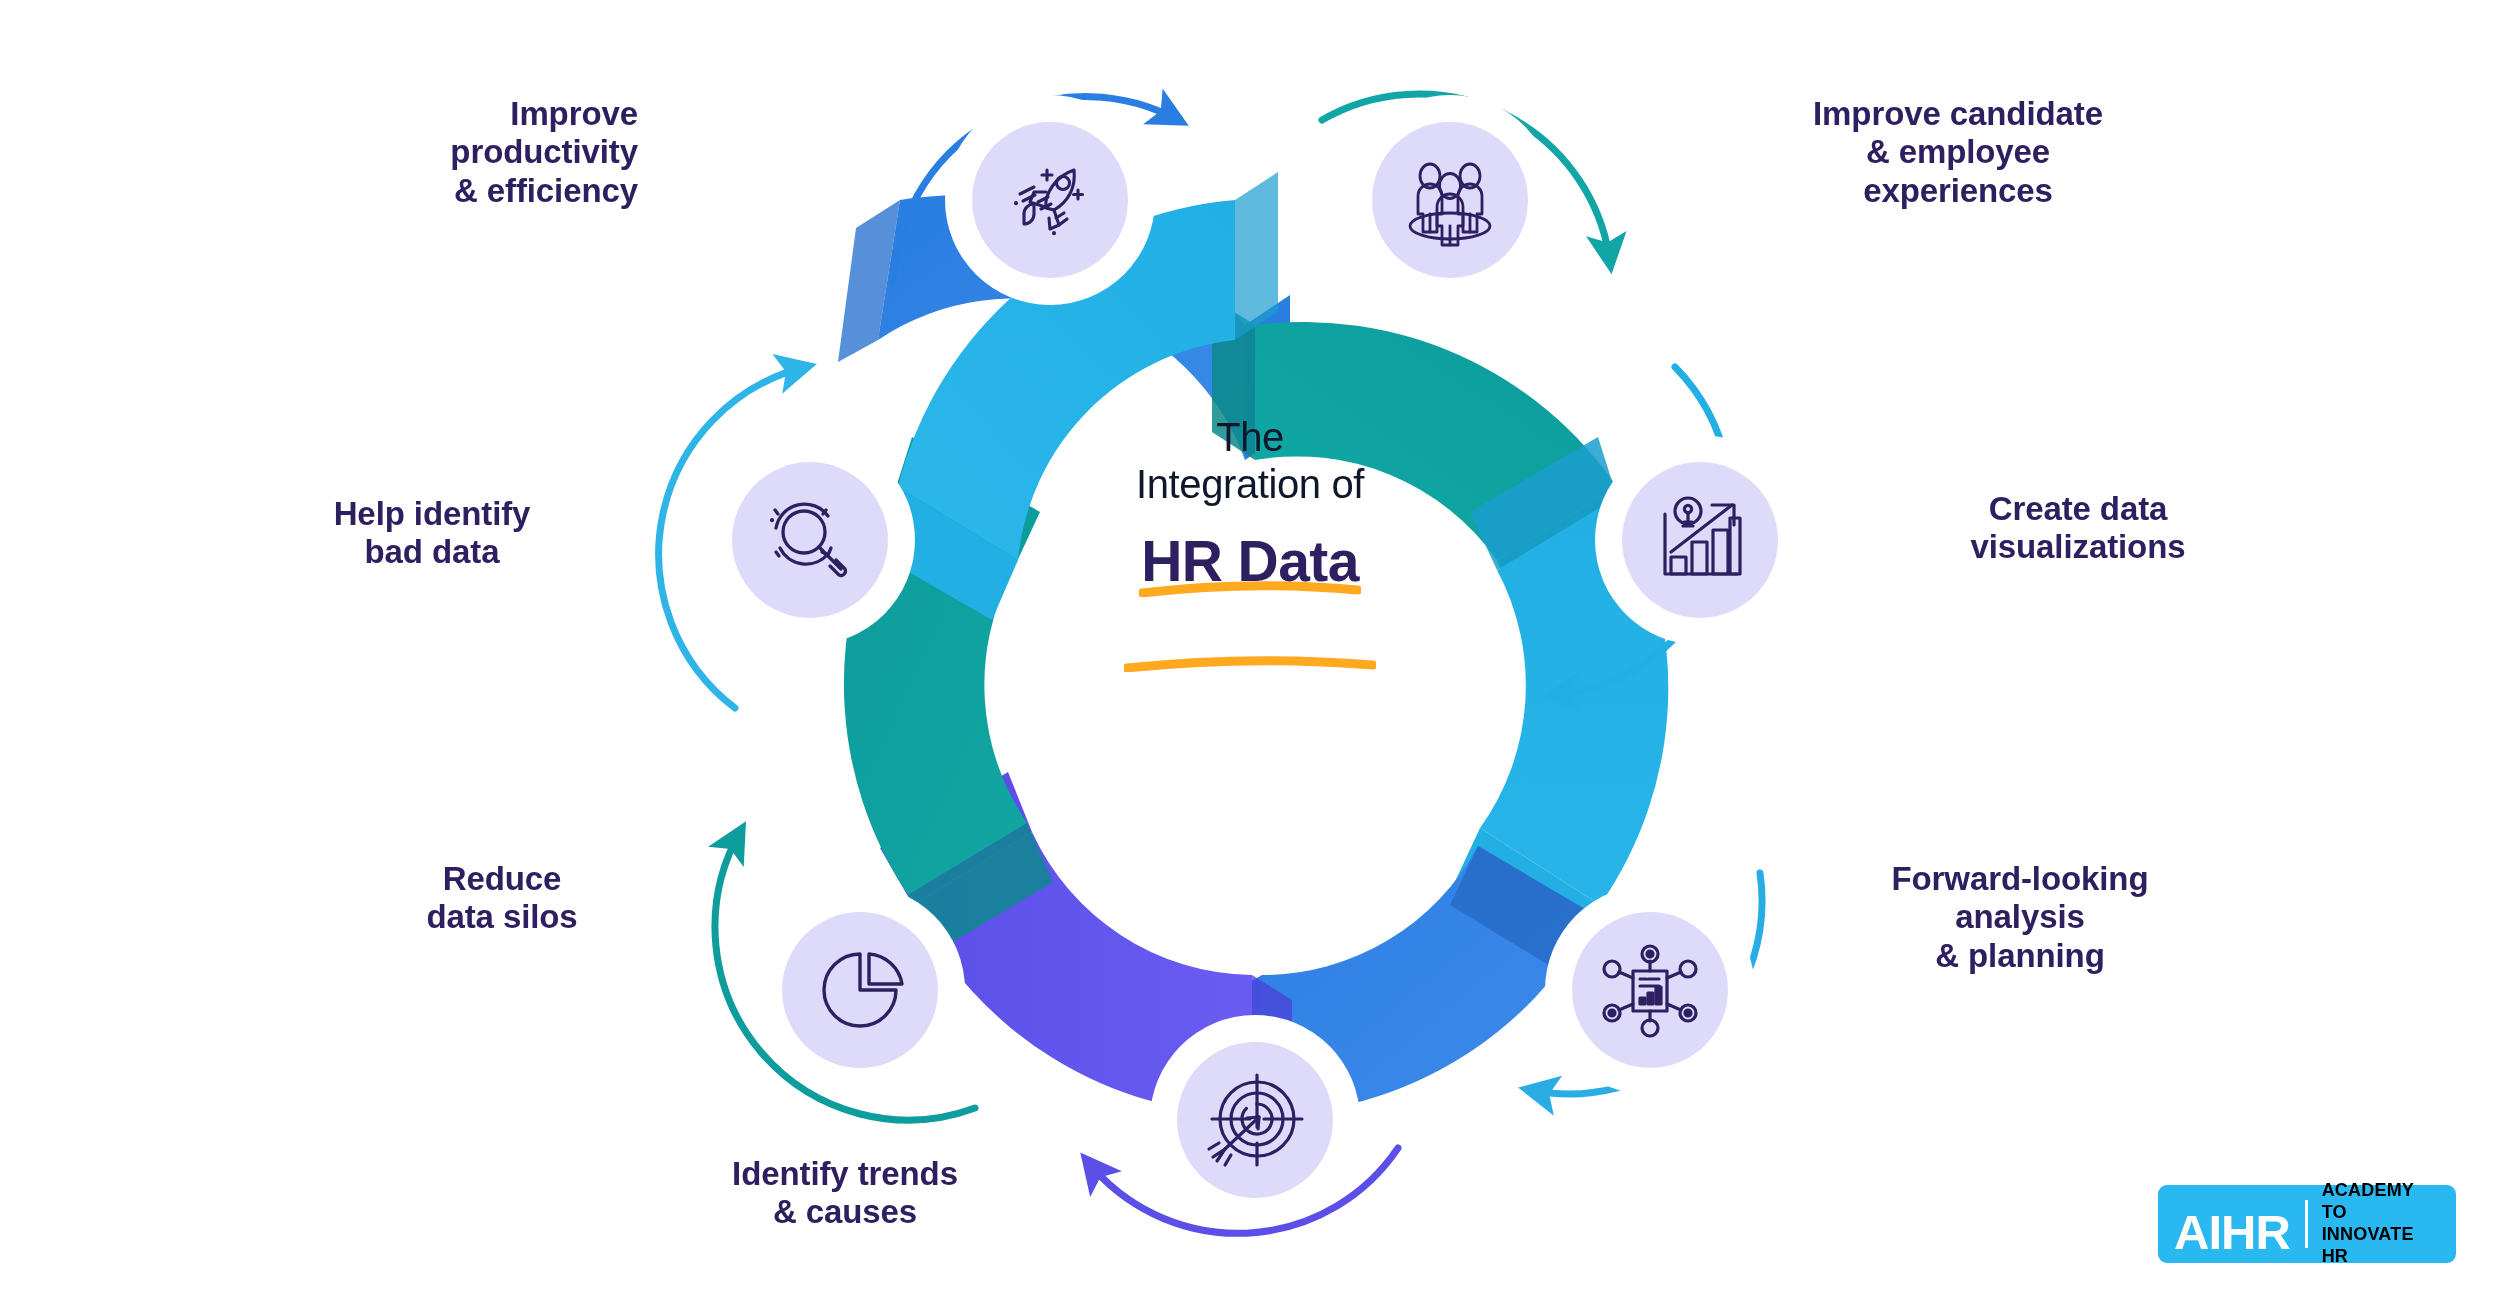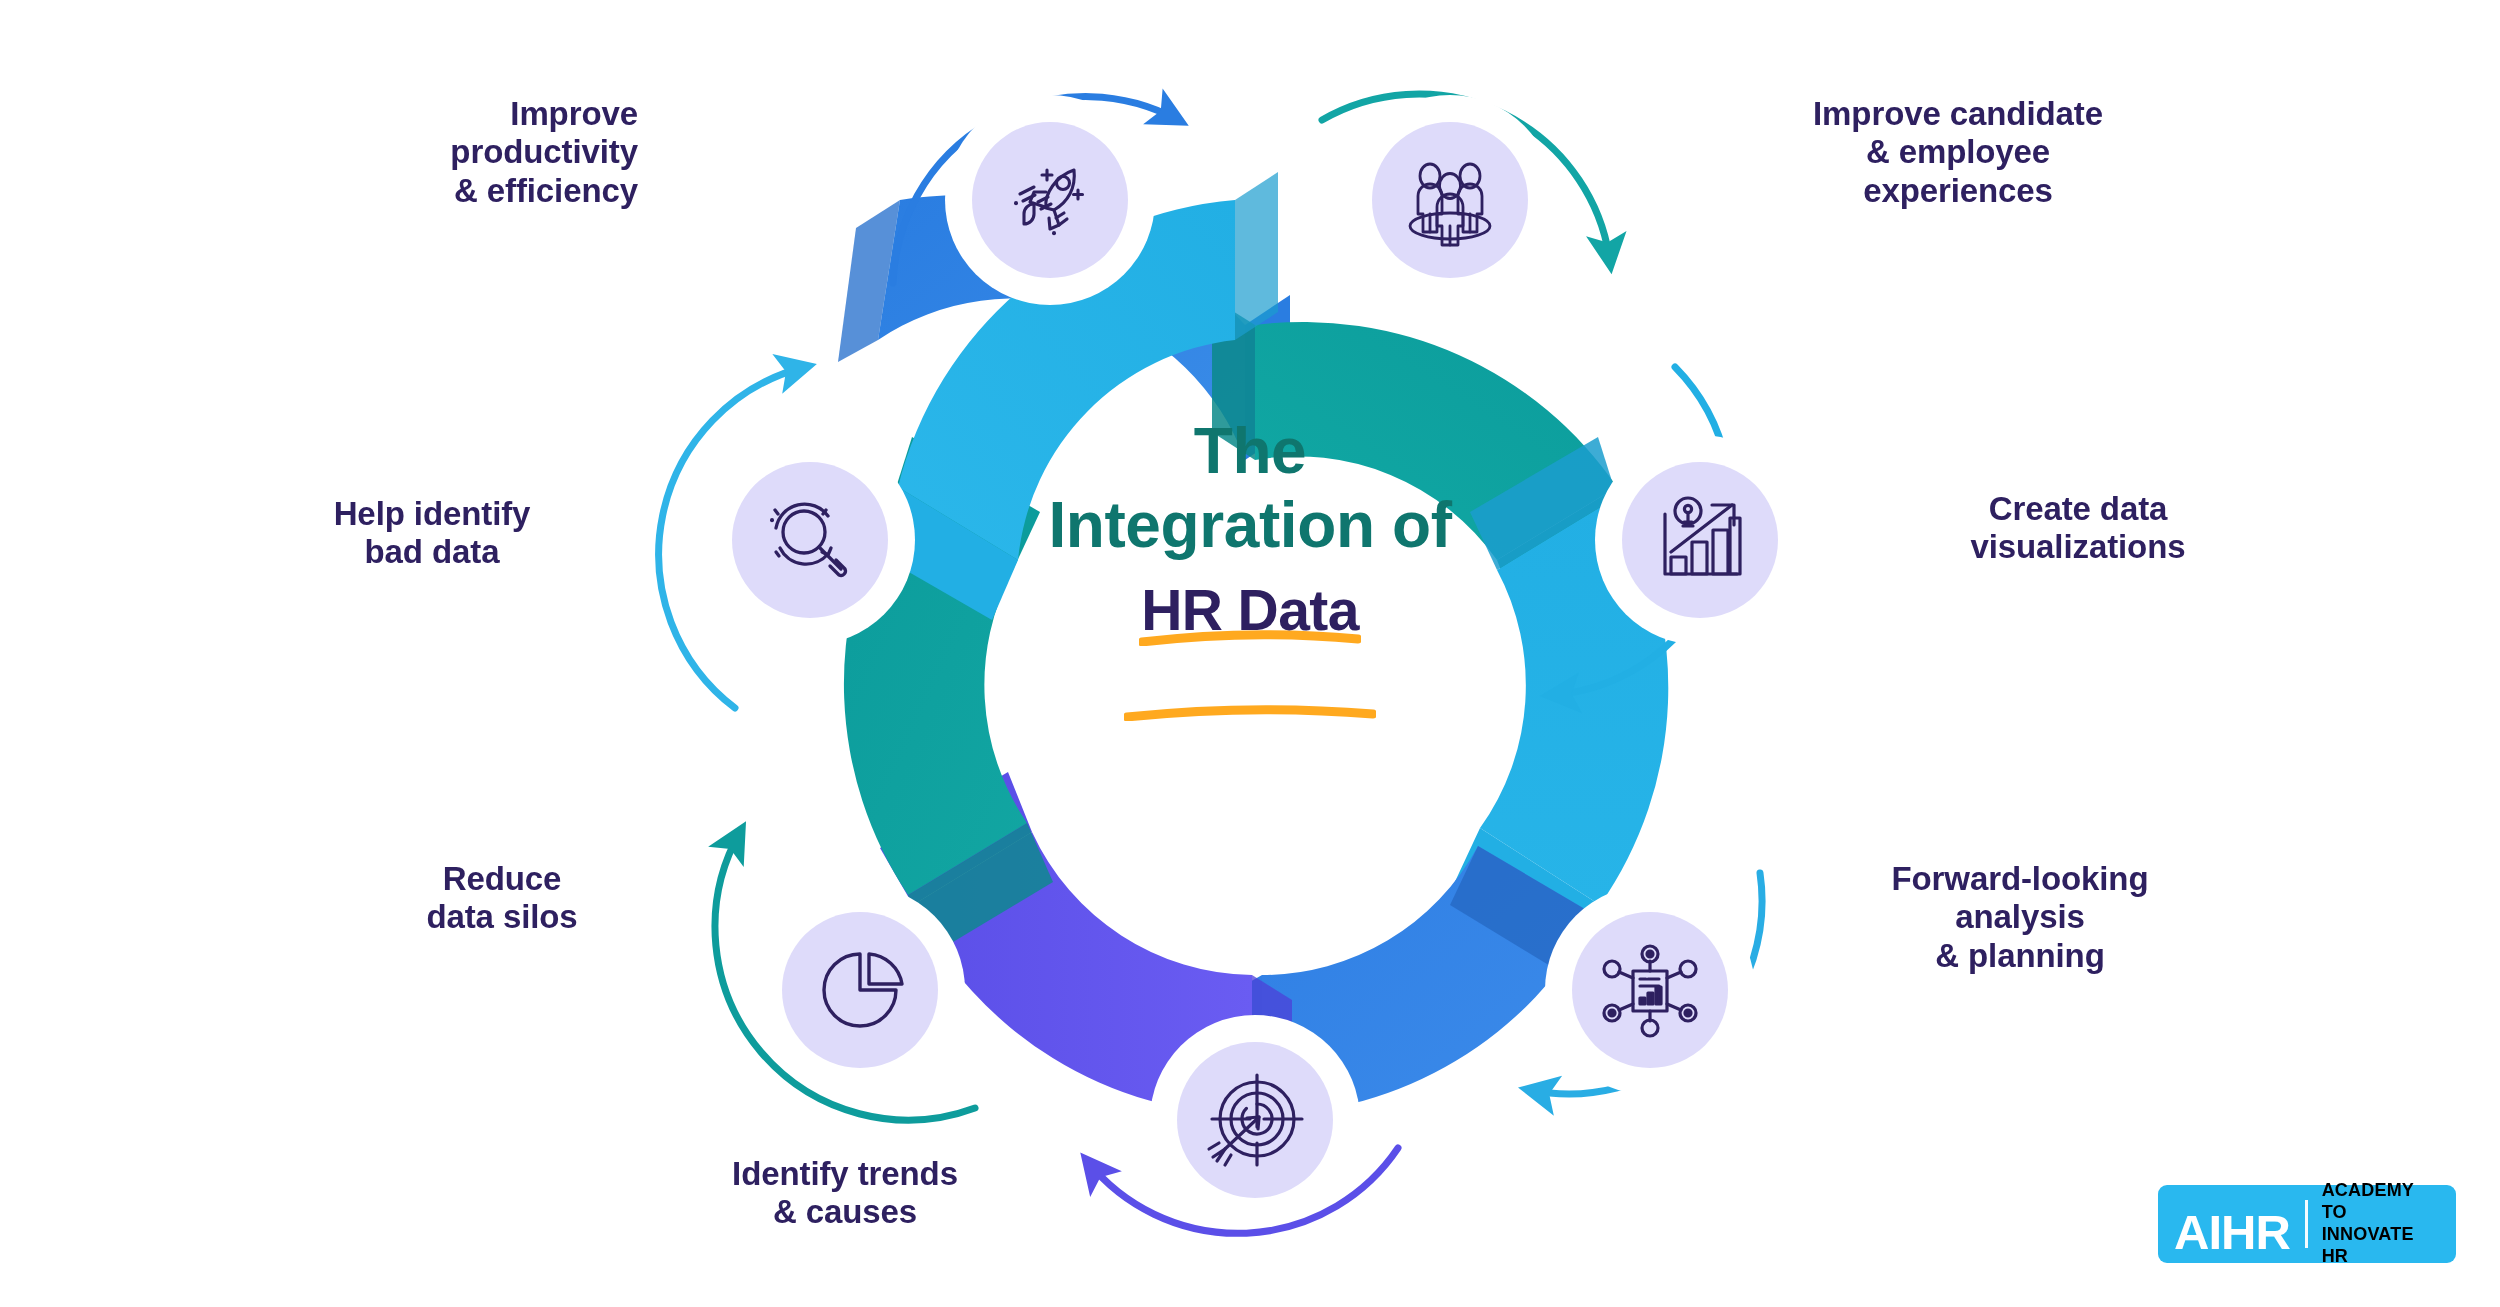--- a/index.html
+++ b/index.html
@@ -31,31 +31,31 @@
     position: absolute;
     left: 1000px;
     top: 415px;
     width: 500px;
     text-align: center;
     line-height: 1.13;
     pointer-events: none;
   }
   .center-title .line-the,
   .center-title .line-imp {
-    color: #0f766e;
-    font-size: 64px;
-    font-weight: 700;
+    color: #0f172a;
+    font-size: 40px;
+    font-weight: 400;
     letter-spacing: -0.4px;
     display: block;
   }
   .center-title .line-imp { margin-top: 2px; }
   .ul-wrap {
     position: relative;
     display: block;
-    margin-top: 16px;
+    margin-top: 22px;
   }
   .center-title .line-hr,
   .center-title .line-int {
     color: #2E2060;
     font-size: 57px;
     font-weight: 800;
     letter-spacing: -0.6px;
     display: block;
     position: relative;
     z-index: 2;

